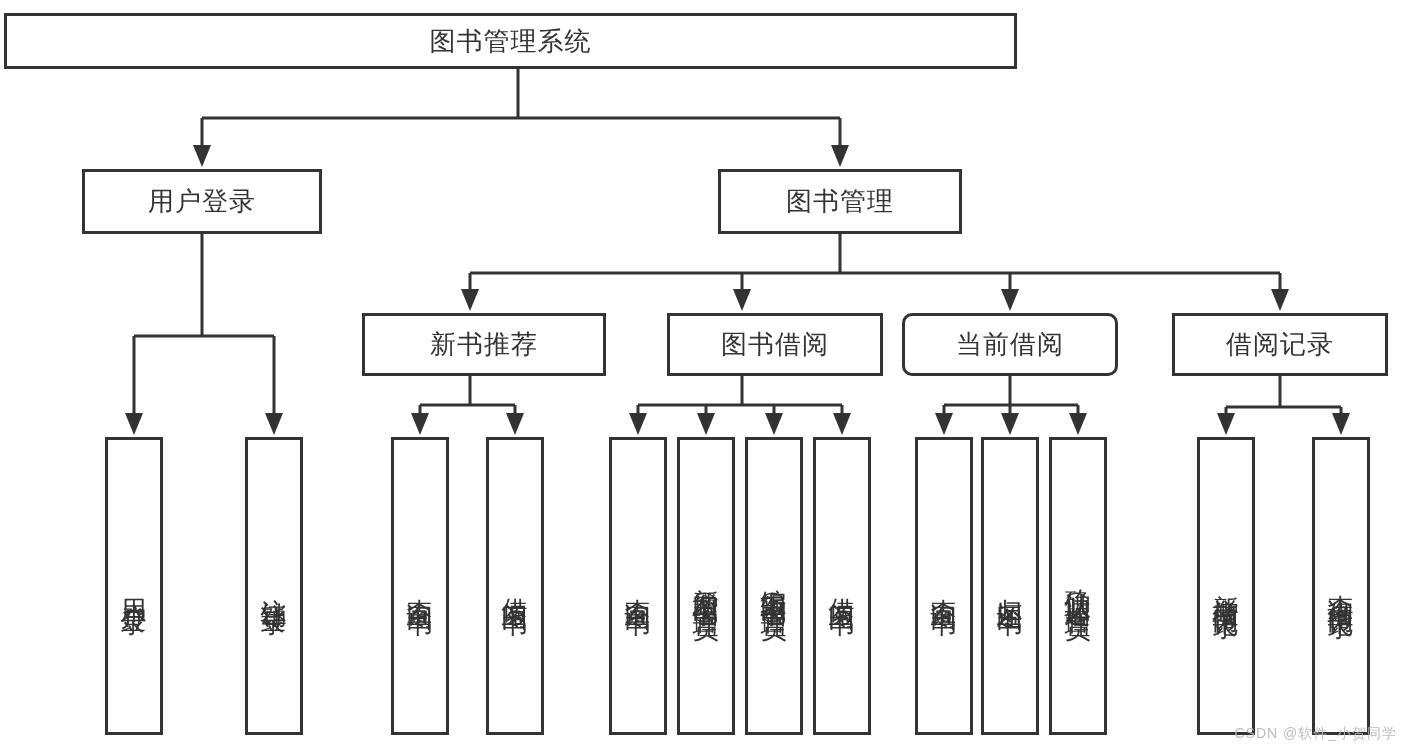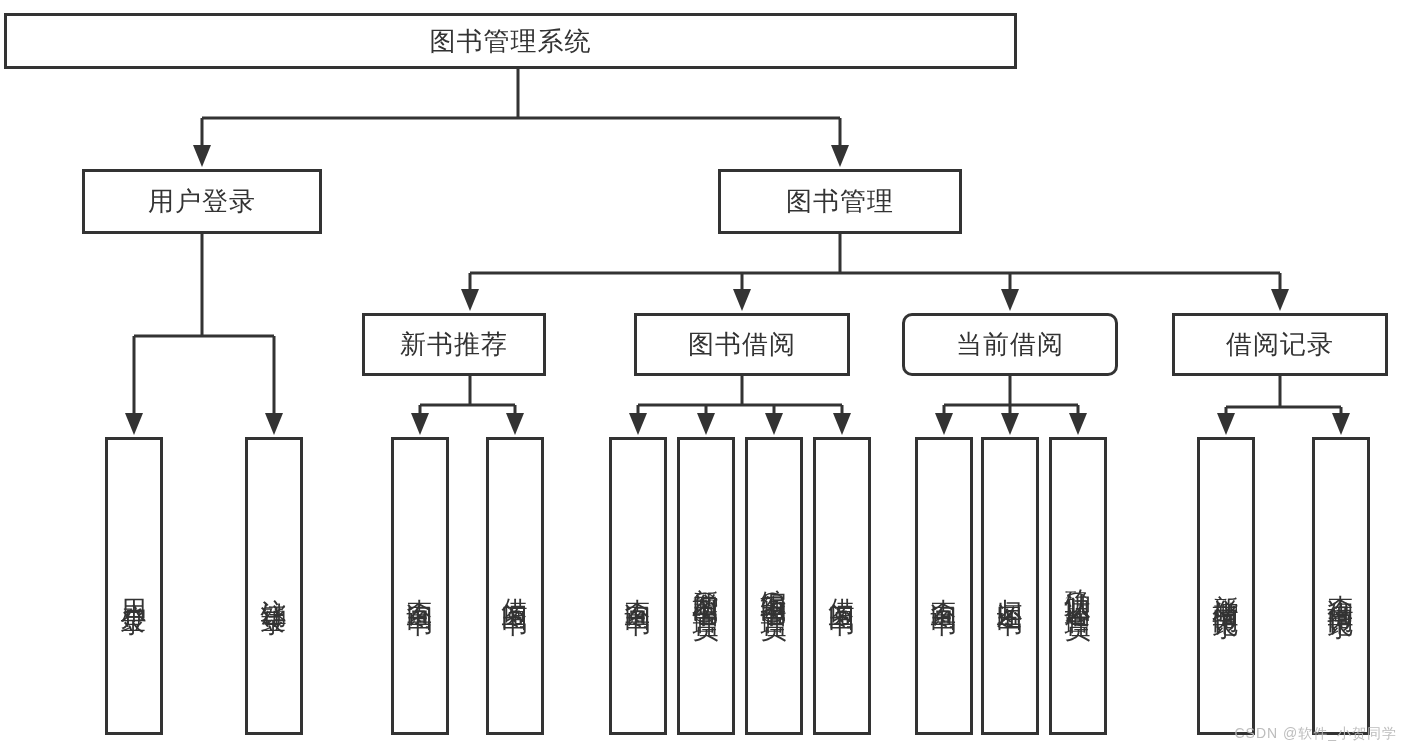--- a/index.html
+++ b/index.html
@@ -42,22 +42,22 @@
     letter-spacing: 4px;
     font-size: 26px;
     line-height: 1;
   }
   
   .n-root  { left: 4px;  top: 13px;  width: 1013px; height: 56px; }
   
   .n-login { left: 82px;  top: 169px; width: 240px;  height: 65px; }
   .n-mgmt  { left: 718px; top: 169px; width: 244px;  height: 65px; }
   
-  .n-rec   { left: 362px;  top: 313px; width: 184px; height: 63px; }
-  .n-bor   { left: 634px;  top: 313px; width: 216px; height: 63px; }
+  .n-rec   { left: 362px;  top: 313px; width: 244px; height: 63px; }
+  .n-bor   { left: 667px;  top: 313px; width: 216px; height: 63px; }
   .n-cur   { left: 902px;  top: 313px; width: 216px; height: 63px; border-radius: 10px; }
   .n-rcd   { left: 1172px; top: 313px; width: 216px; height: 63px; }
   
   .leaf { top: 437px; width: 58px; height: 298px; }
   .l-1  { left: 105px;  }
   .l-2  { left: 245px;  }
   .l-3  { left: 391px;  }
   .l-4  { left: 486px;  }
   .l-5  { left: 609px;  }
   .l-6  { left: 677px;  }

